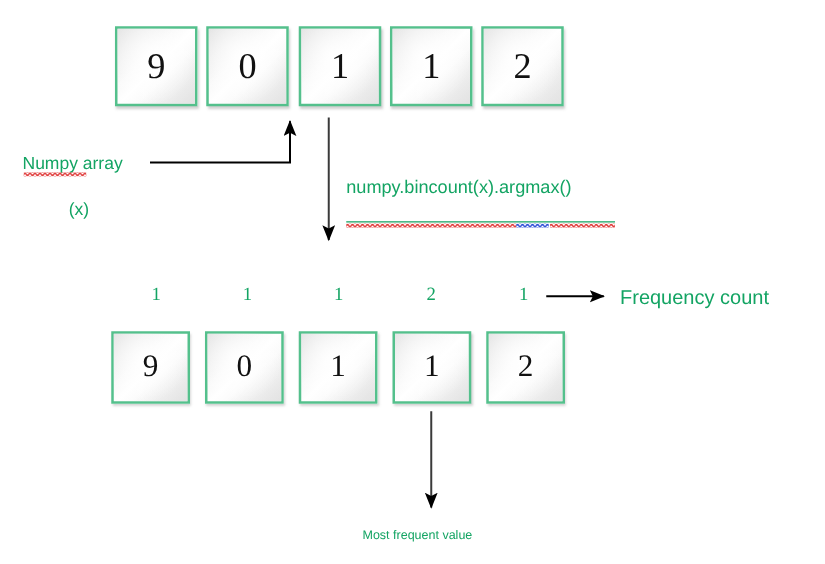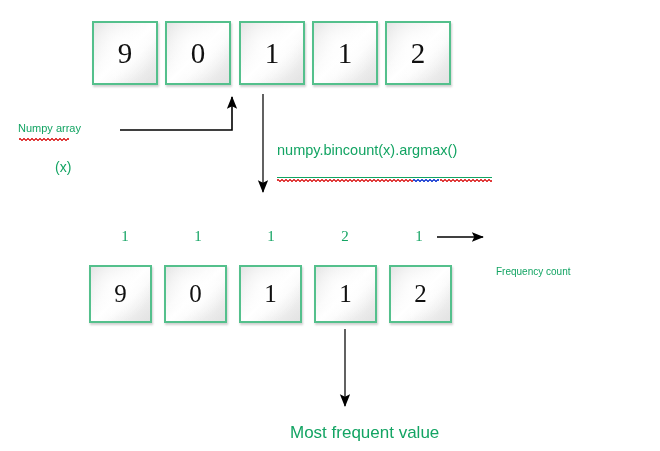--- a/index.html
+++ b/index.html
@@ -62,25 +62,25 @@
   .freq-num {
     position: absolute;
     top: 228px;
     width: 30px;
     text-align: center;
     color: #13a463;
     font-family: "Liberation Serif", serif;
     font-size: 15px;
   }
 
-  #numpy-array-label { left: 18px; top: 122px; font-size: 11px; }
+  #numpy-array-label { left: 18px; top: 122px; font-size: 14px; }
   #numpy-array-sub   { left: 55px; top: 159px; font-size: 14px; }
   #bincount-label    { left: 277px; top: 142px; font-size: 14.5px; }
-  #frequency-label   { left: 496px; top: 230px; font-size: 10px; margin-top: 36px; }
-  #most-frequent-label { left: 290px; top: 423px; font-size: 17px; }
+  #frequency-label   { left: 496px; top: 230px; font-size: 16px; }
+  #most-frequent-label { left: 290px; top: 423px; font-size: 10px; }
 
   
   .sq-red, .sq-blue {
     position: absolute;
     height: 3px;
     background-repeat: repeat-x;
     background-size: 4px 3px;
     pointer-events: none;
   }
   .sq-red {

